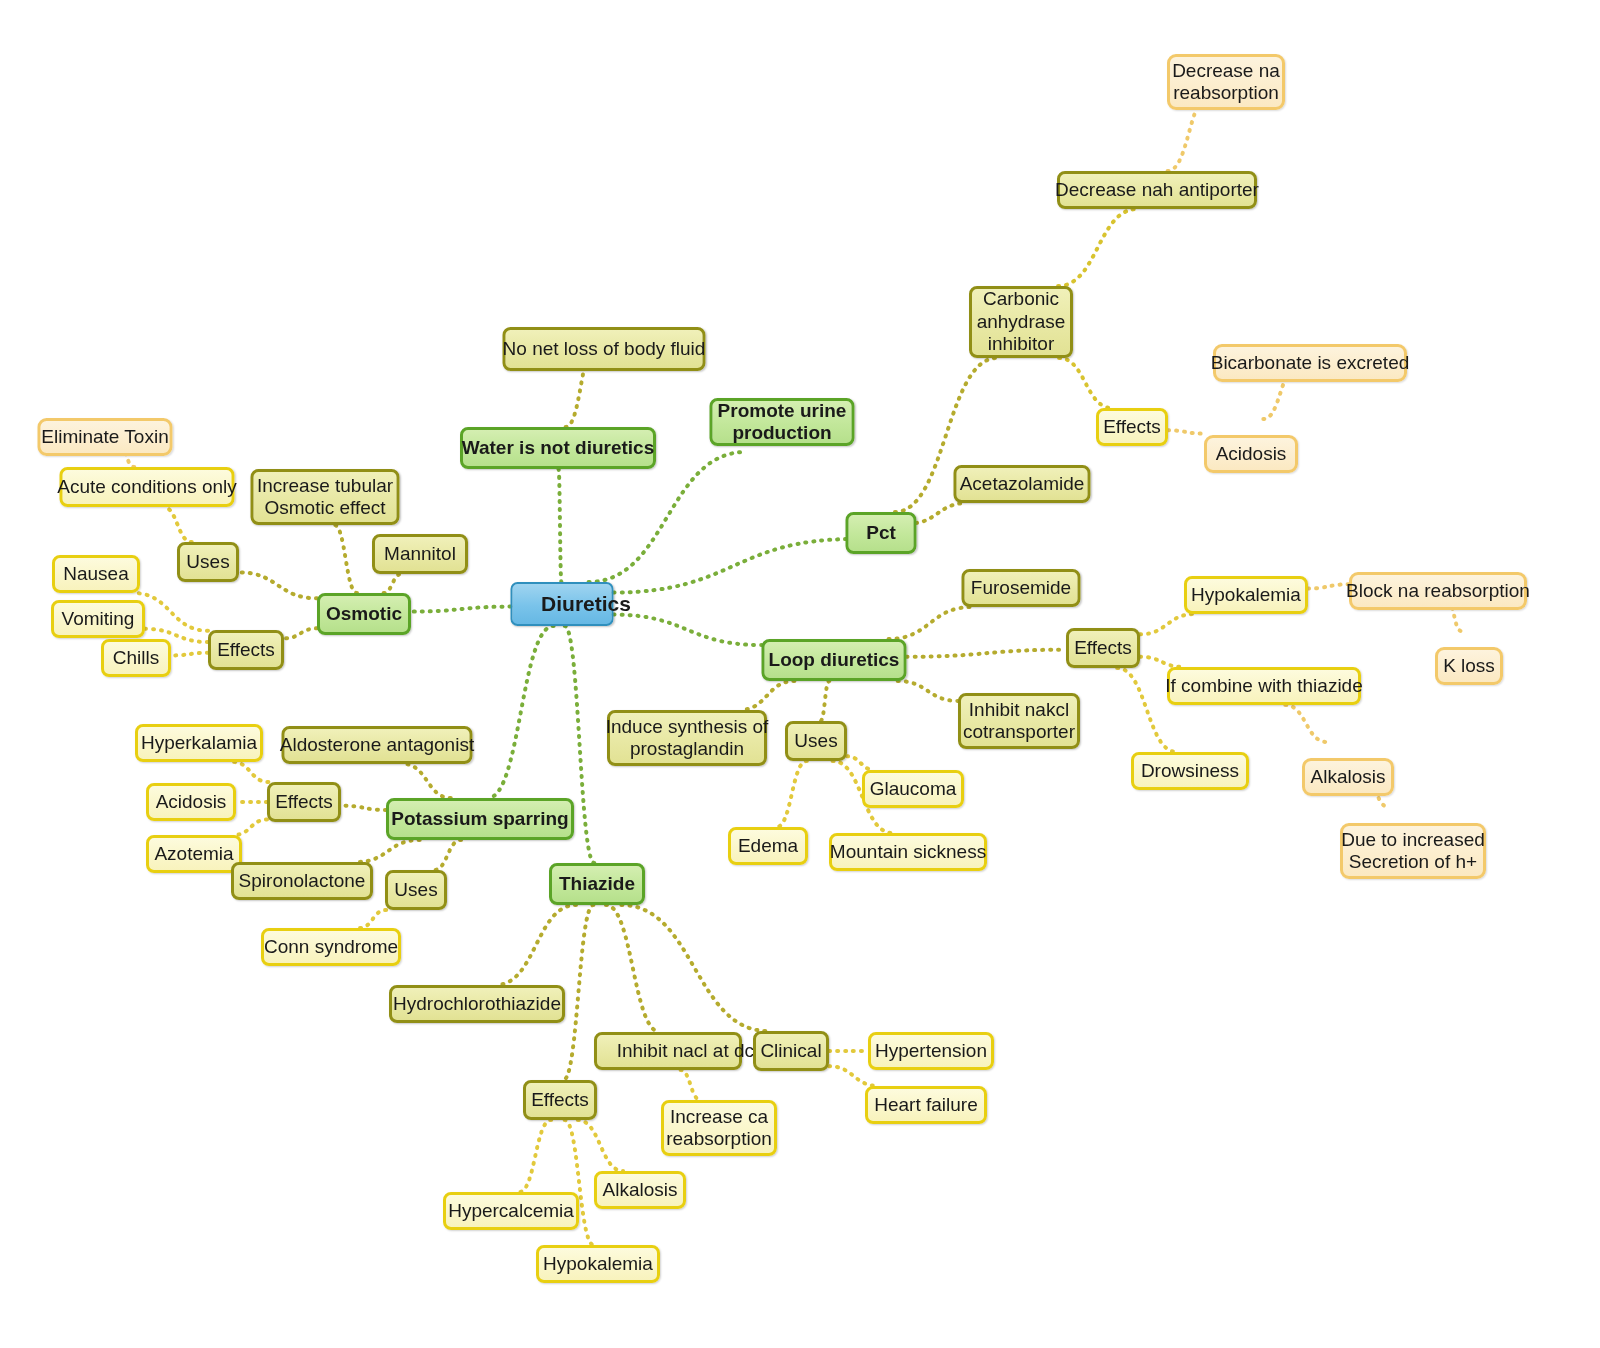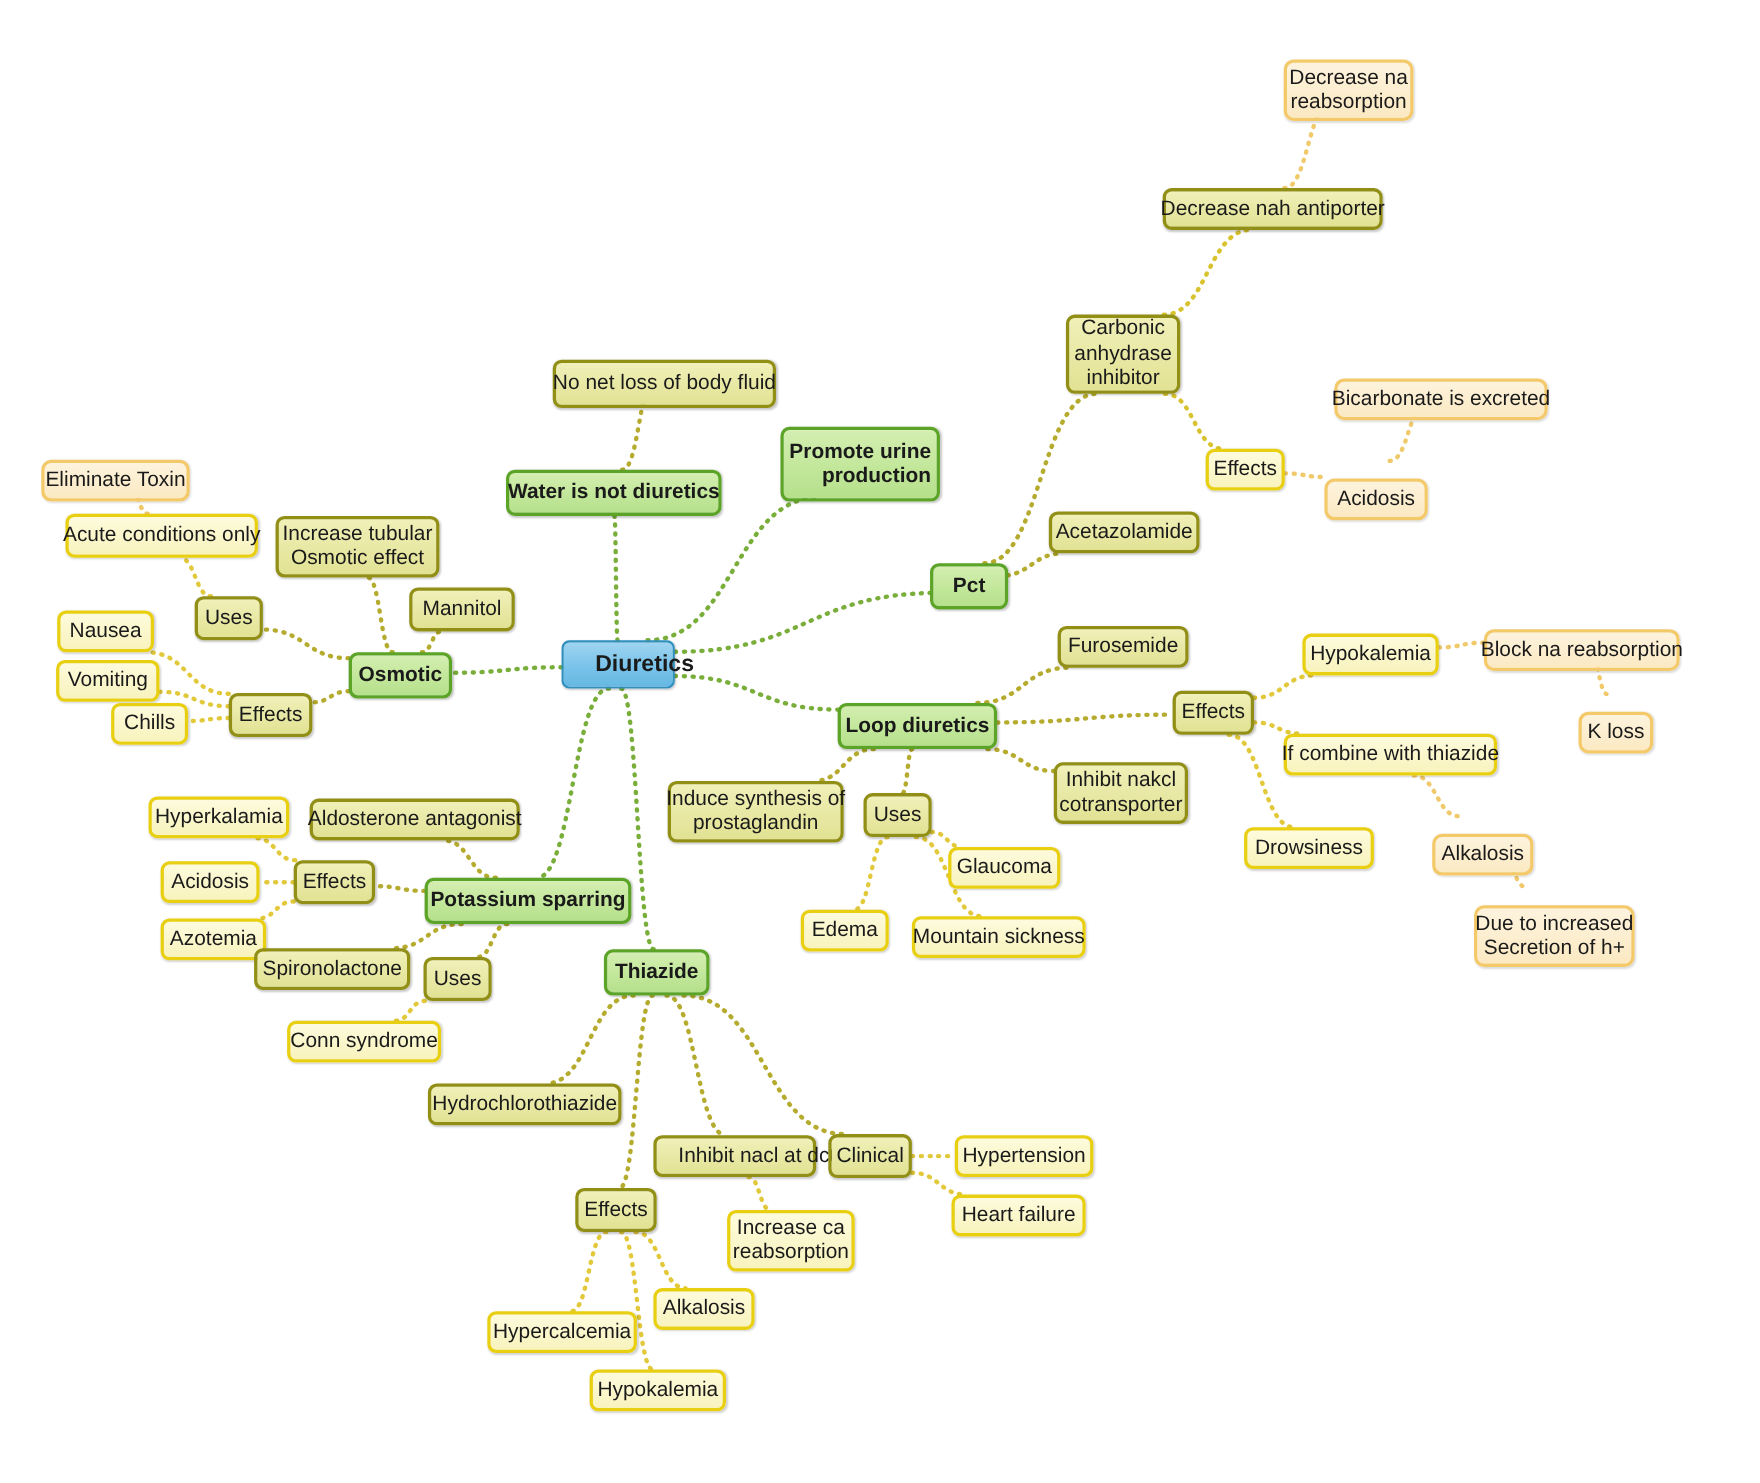--- a/index.html
+++ b/index.html
@@ -145,21 +145,21 @@
       <path d="M 605.9281437125749 905 C 632.9251497005988 905, 632.9251497005988 1032, 659.9221556886228 1032" fill="none" stroke="#b5ab2e" stroke-width="4" stroke-linecap="round" stroke-dasharray="1 7"></path>
       <path d="M 680.5844155844156 1070 C 690.5194805194806 1070, 690.5194805194806 1100, 700.4545454545455 1100" fill="none" stroke="#e2c93c" stroke-width="4" stroke-linecap="round" stroke-dasharray="1 7"></path>
       <path d="M 621.3952095808384 905 C 694.5808383233533 905, 694.5808383233533 1031, 767.7664670658683 1031" fill="none" stroke="#b5ab2e" stroke-width="4" stroke-linecap="round" stroke-dasharray="1 7"></path>
       <path d="M 829 1051 C 848.5 1051, 848.5 1051, 868 1051" fill="none" stroke="#e2c93c" stroke-width="4" stroke-linecap="round" stroke-dasharray="1 7"></path>
       <path d="M 829 1066.2 C 853.75 1066.2, 853.75 1086, 878.5 1086" fill="none" stroke="#e2c93c" stroke-width="4" stroke-linecap="round" stroke-dasharray="1 7"></path>
     </svg>
   <div id="node-layer">
       <div class="node lvl-root" style="left: 562px; top: 604px; width: 103px; height: 44px; padding-left: 48px;">Diuretics</div>
       <div class="node lvl-green" style="left: 558px; top: 448px; width: 196px; height: 42px;">Water is not diuretics</div>
       <div class="node lvl-olive" style="left: 604px; top: 321px; width: 203px; height: 44px; margin-top: 28px;">No net loss of body fluid</div>
-      <div class="node lvl-green" style="left: 782px; top: 422px; width: 145px; height: 68px; text-align: right;">Promote urine
+      <div class="node lvl-green" style="left: 782px; top: 422px; width: 145px; height: 48px;">Promote urine
 production</div>
       <div class="node lvl-green" style="left: 364px; top: 614px; width: 94px; height: 42px;">Osmotic</div>
       <div class="node lvl-olive" style="left: 325px; top: 497px; width: 149px; height: 56px;">Increase tubular
 Osmotic effect</div>
       <div class="node lvl-olive" style="left: 420px; top: 554px; width: 96px; height: 40px;">Mannitol</div>
       <div class="node lvl-olive" style="left: 208px; top: 562px; width: 62px; height: 40px;">Uses</div>
       <div class="node lvl-yellow" style="left: 147px; top: 487px; width: 175px; height: 40px;">Acute conditions only</div>
       <div class="node lvl-tan" style="left: 105px; top: 421px; width: 135px; height: 38px;">Eliminate Toxin</div>
       <div class="node lvl-olive" style="left: 246px; top: 650px; width: 76px; height: 40px;">Effects</div>
       <div class="node lvl-yellow" style="left: 96px; top: 574px; width: 88px; height: 38px;">Nausea</div>

